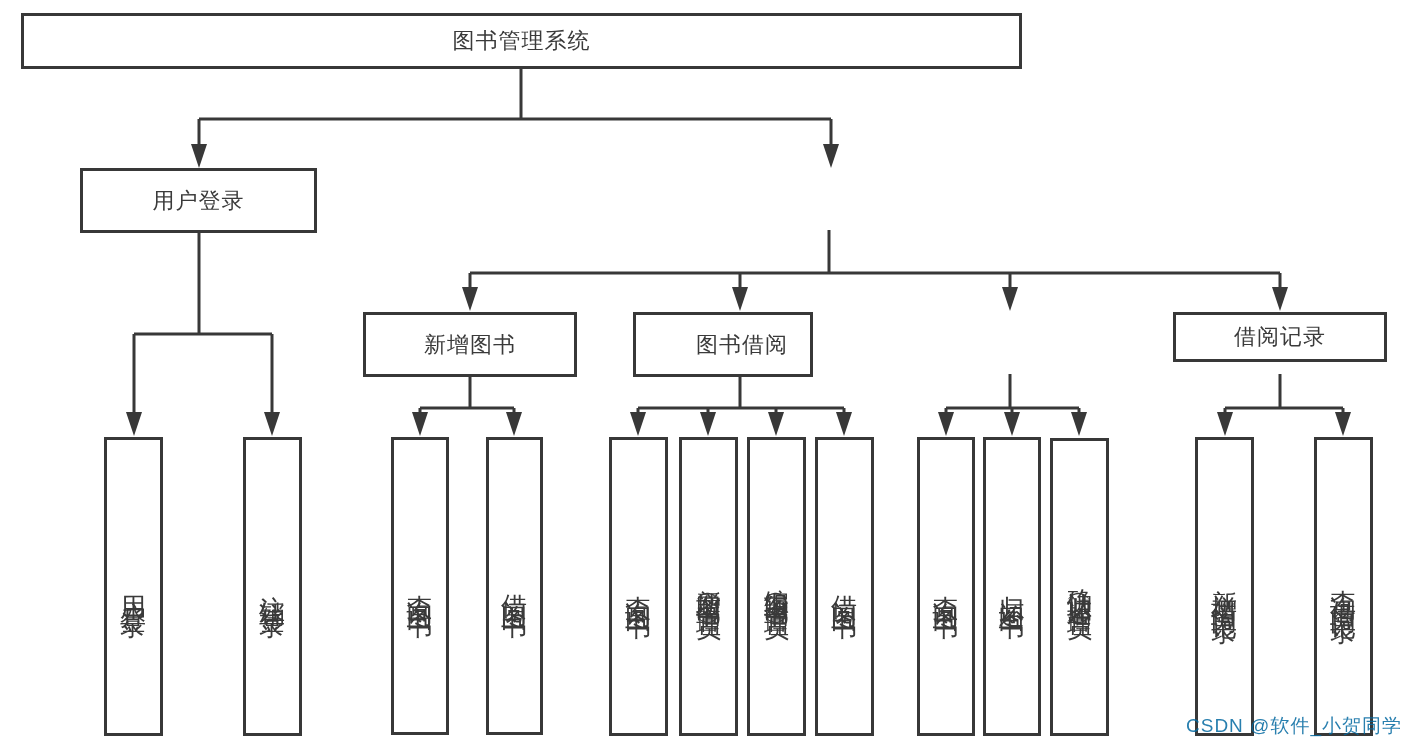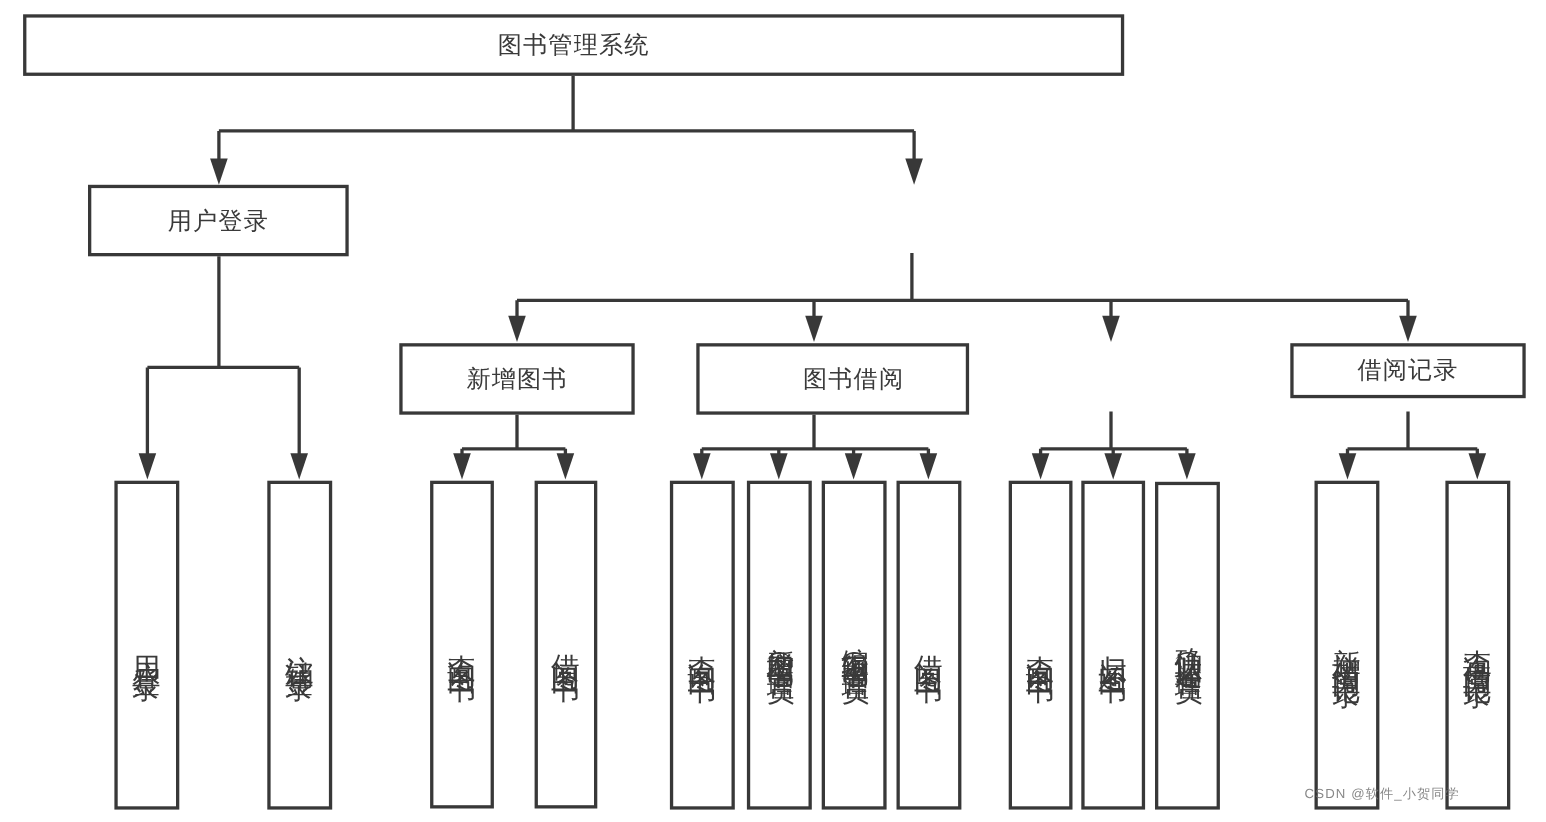--- a/index.html
+++ b/index.html
@@ -14,21 +14,21 @@
     display:flex; align-items:center; justify-content:center;
     font-size:22px; letter-spacing:1px; white-space:nowrap;
   }
   .leaf {
     writing-mode:vertical-rl; text-orientation:mixed;
     font-size:26px; letter-spacing:6px; line-height:1; white-space:normal;
   }
   .leaf.long { letter-spacing:4px; font-size:25px; }
   .watermark {
     position:absolute; left:1186px; top:713px;
-    font-size:12px; letter-spacing:1px; color:#737373; opacity:.85;
+    font-size:19px; letter-spacing:1px; color:#0369a1; opacity:.85;
     z-index:5; white-space:nowrap;
   }
 </style>
 </head>
 <body>
 
 <div id="stage">
 
   <svg class="wires" width="1405" height="747" viewBox="0 0 1405 747">
     <g stroke="#383838" stroke-width="3" fill="none">
@@ -61,21 +61,21 @@
       <polygon points="1225,436 1217,412 1233,412"></polygon>
       <polygon points="1343,436 1335,412 1351,412"></polygon>
     </g>
   </svg>
 
   <div class="node" style="left:21px; top:13px; width:1001px; height:56px;">图书管理系统</div>
 
   <div class="node" style="left:80px; top:168px; width:237px; height:65px;">用户登录</div>
 
   <div class="node" style="left:363px; top:312px; width:214px; height:65px;">新增图书</div>
-  <div class="node" style="left:633px; top:312px; width:248px; height:65px;padding-left:38px;">图书借阅</div>
+  <div class="node" style="left:633px; top:312px; width:180px; height:65px;padding-left:38px;">图书借阅</div>
   <div class="node" style="left:1173px; top:312px; width:214px; height:50px;">借阅记录</div>
 
   <div class="node leaf" style="left:104px; top:437px; width:59px; height:299px;">用户登录</div>
   <div class="node leaf" style="left:243px; top:437px; width:59px; height:299px;">注销登录</div>
 
   <div class="node leaf" style="left:391px; top:437px; width:58px; height:298px;">查询图书</div>
   <div class="node leaf" style="left:486px; top:437px; width:57px; height:298px;">借阅图书</div>
 
   <div class="node leaf" style="left:609px; top:437px; width:59px; height:299px;">查询图书</div>
   <div class="node leaf long" style="left:679px; top:437px; width:59px; height:299px;">新增图书（管理员）</div>

